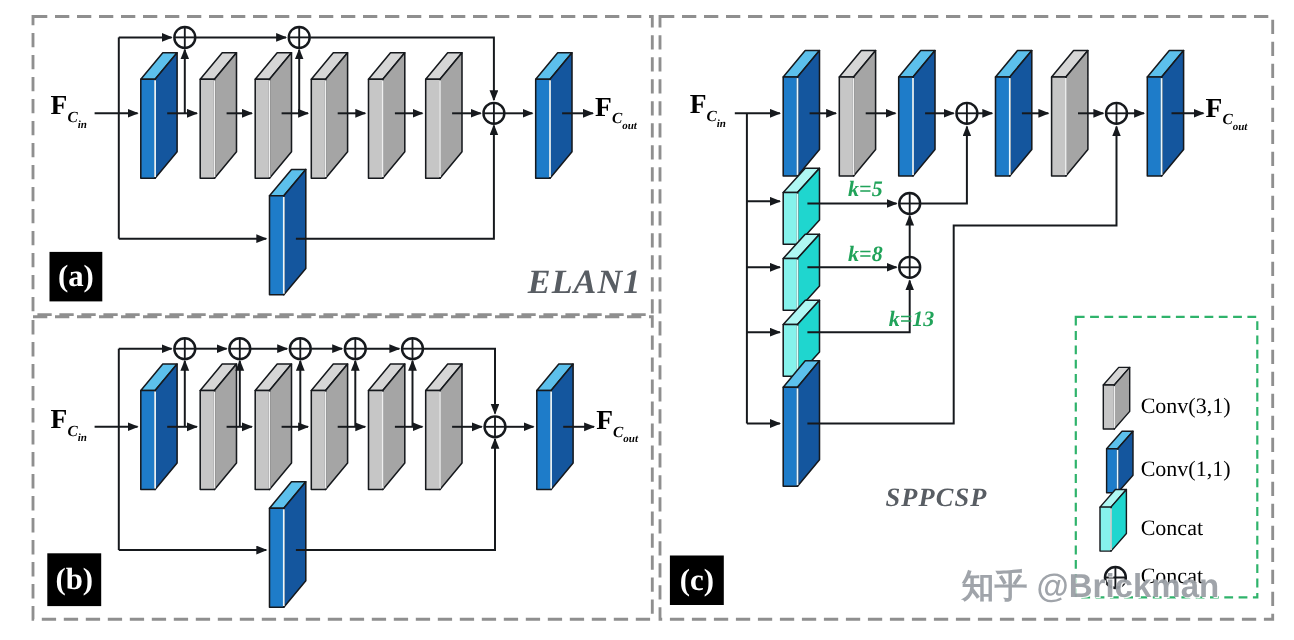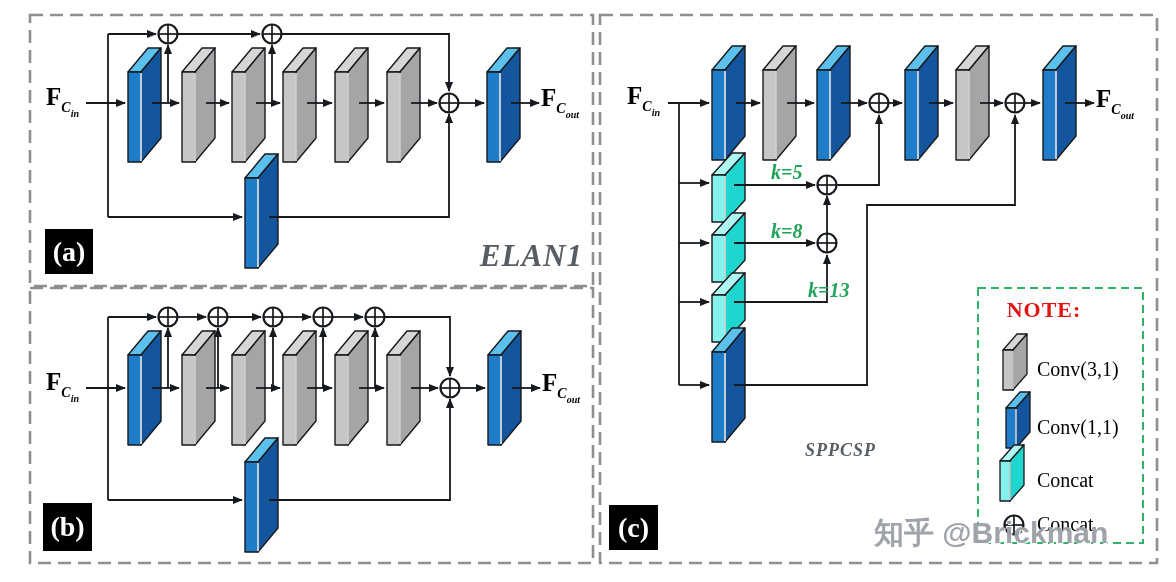--- a/index.html
+++ b/index.html
@@ -208,22 +208,21 @@
 
   <div class="txt klab" style="left:747px;top:161px;">k=5</div>
   <div class="txt klab" style="left:747px;top:220px;">k=8</div>
   <div class="txt klab" style="left:784px;top:279px;">k=13</div>
 
   <div class="tag" style="left:45px;top:229px;width:48px;height:45px;">(a)</div>
   <div class="tag" style="left:43px;top:503px;width:49px;height:48px;">(b)</div>
   <div class="tag" style="left:609px;top:505px;width:49px;height:45px;">(c)</div>
 
   <div class="txt ptitle" style="left:430px;top:238px;width:153px;text-align:right;">ELAN1</div>
-  <div class="txt ptitle" style="left:805px;top:440px;font-size:18px;">SPPCSP</div>
-
-  <div class="txt note-title" style="left:988px;top:297px;">NOTE:</div>
+  <div class="txt ptitle" style="left:805px;top:440px;font-size:24px;">SPPCSP</div>
+
   <div class="txt leg" style="left:1037px;top:358px;">Conv(3,1)</div>
   <div class="txt leg" style="left:1037px;top:416px;">Conv(1,1)</div>
   <div class="txt leg" style="left:1037px;top:469px;">Concat</div>
   <div class="txt leg" style="left:1037px;top:513px;">Concat</div>
 
   <div class="txt wmark" style="left:874px;top:513px;">知乎 @Brickman</div>
 </div>
 
 </body></html>

